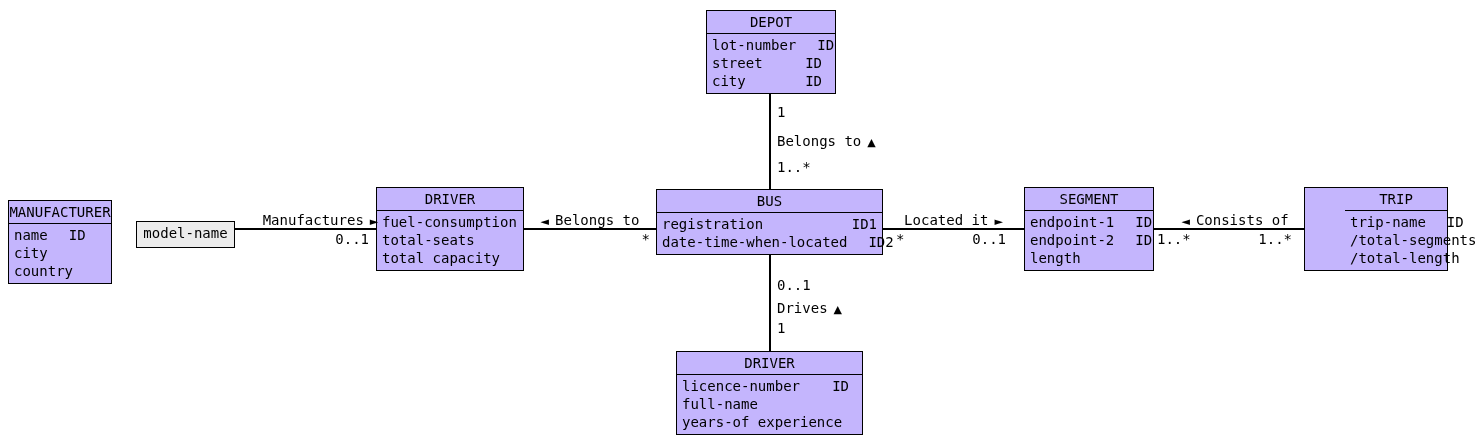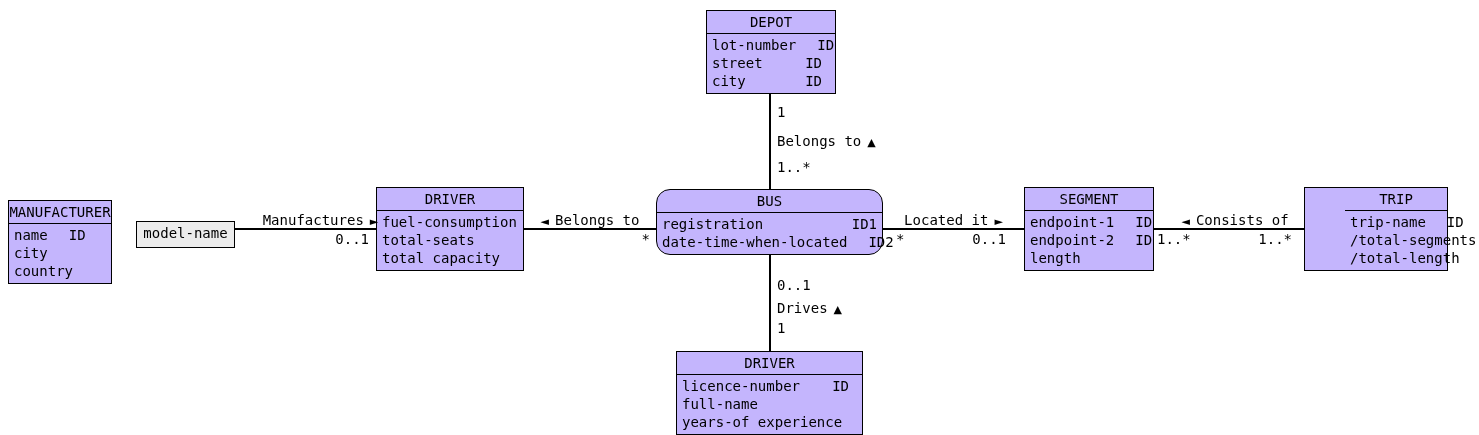--- a/index.html
+++ b/index.html
@@ -130,21 +130,21 @@
         <span class="an">total-seats</span>
         <span class="ai"></span>
       </div>
       <div class="row">
         <span class="an">total capacity</span>
         <span class="ai"></span>
       </div>
     </div>
   </div>
 
-  <div class="entity entity-bus" style="left:656px;top:189px;width:227px;border-radius:14px;">
+  <div class="entity entity-bus" style="left:656px;top:189px;width:227px;">
     <div class="entity-header">BUS</div>
     <div class="entity-body">
       <div class="row">
         <span class="an">registration</span>
         <span class="ai">ID1</span>
       </div>
       <div class="row">
         <span class="an">date-time-when-located</span>
         <span class="ai">ID2</span>
       </div>

